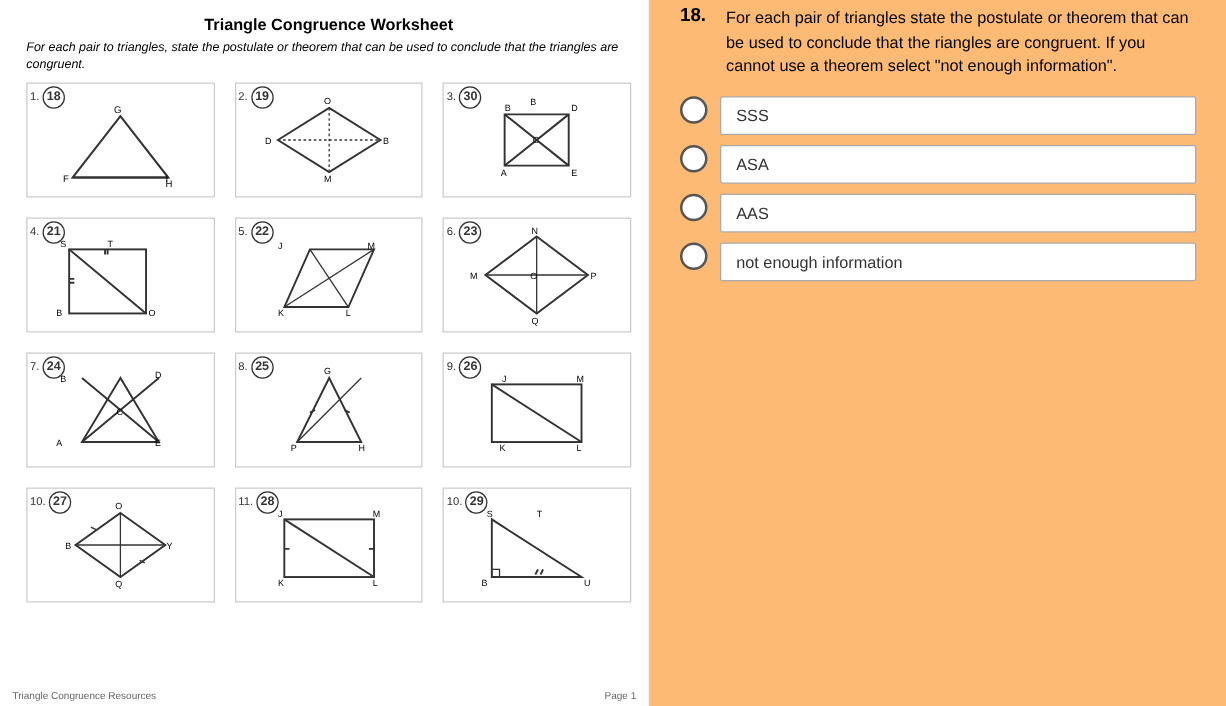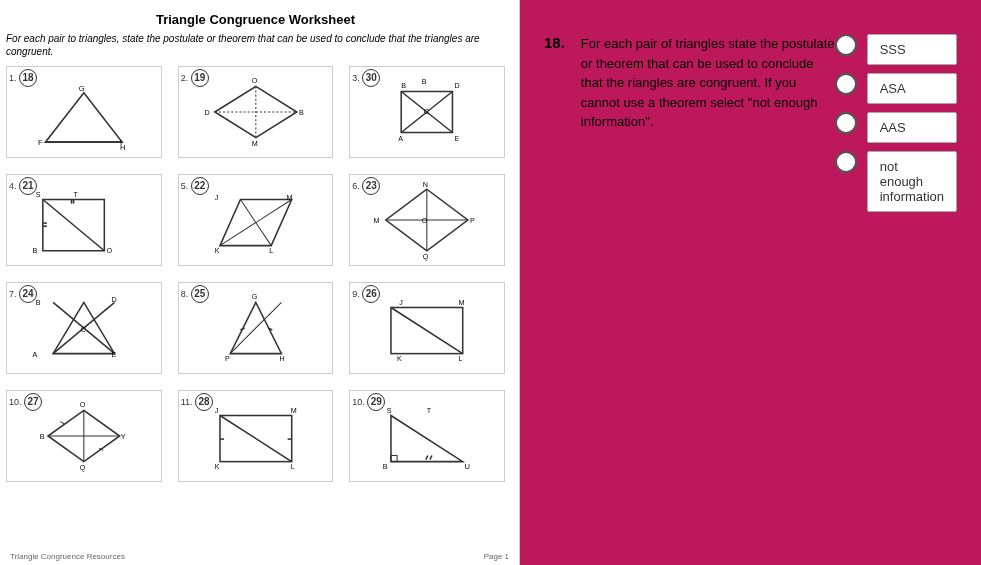--- a/index.html
+++ b/index.html
@@ -7,30 +7,30 @@
       width: 981px;
       height: 565px;
       display: flex;
       font-family: Arial, sans-serif;
       background: #d0d0d0;
       overflow: hidden;
     }
     .left-panel {
       width: 520px;
       background: white;
-      padding: 12px 14px 8px 6px;
+      padding: 12px 14px 8px 21px;
       border-right: 1px solid #ccc;
       position: relative;
     }
     .right-panel {
       flex: 1;
-      background: #be185d;
-      padding: 34px 24px;
-      display: flex;
-      flex-direction: row;
+      background: #fdba74;
+      padding: 4px 24px;
+      display: flex;
+      flex-direction: column;
     }
     .worksheet-title {
       text-align: center;
       font-size: 13px;
       font-weight: bold;
       margin-bottom: 5px;
     }
     .worksheet-instructions {
       font-size: 10px;
       font-style: italic;

